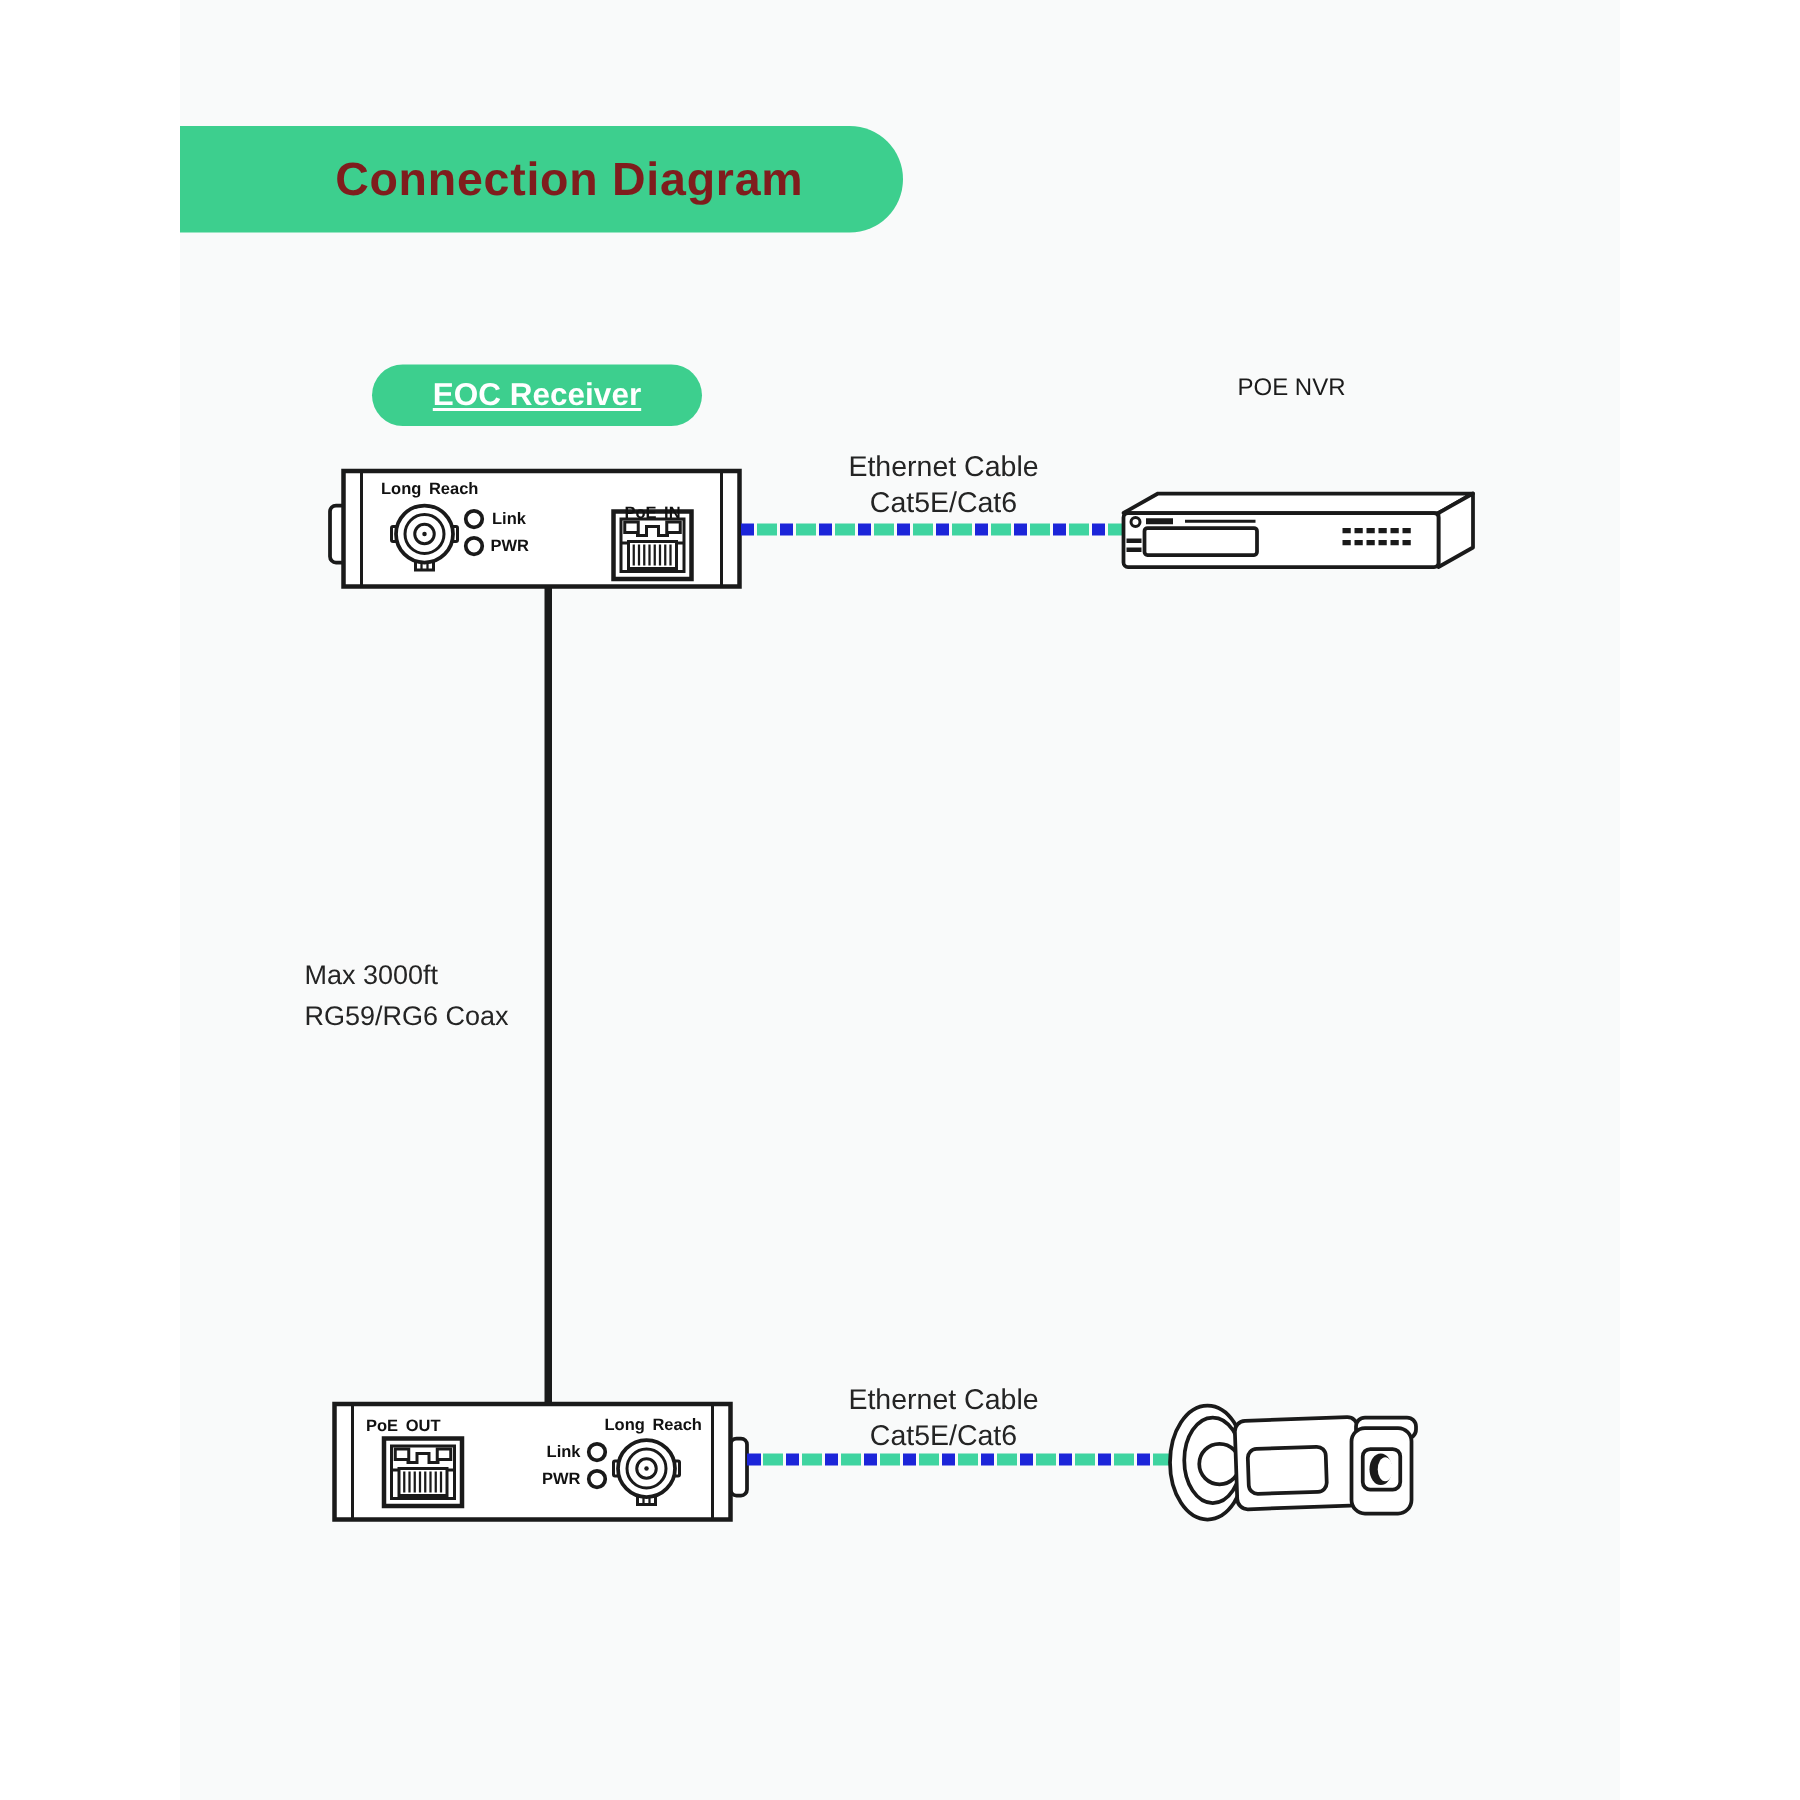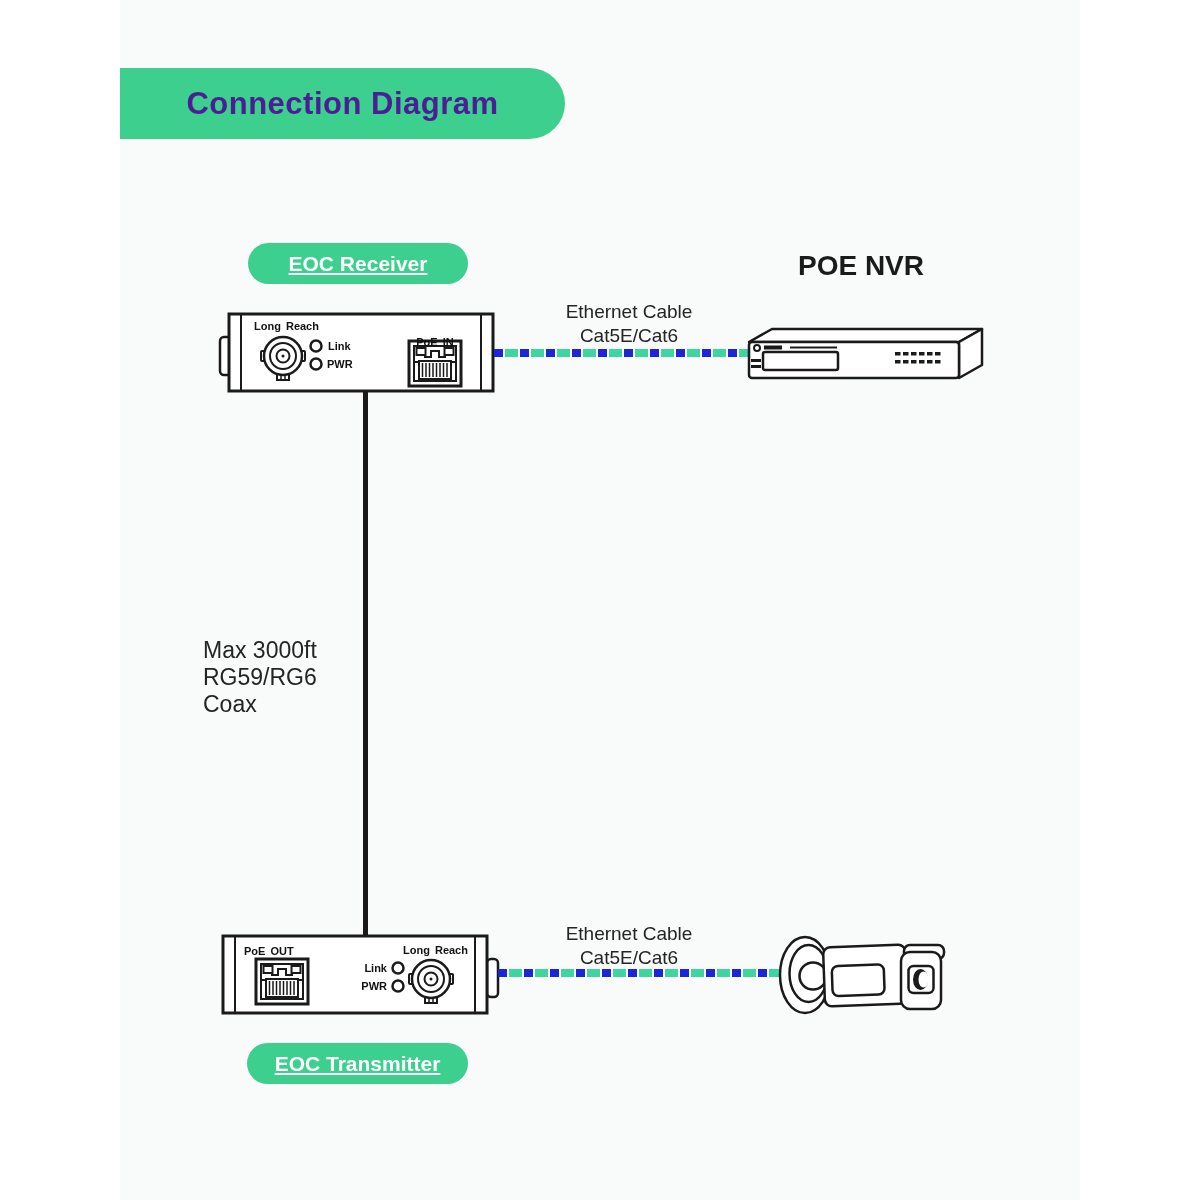--- a/index.html
+++ b/index.html
@@ -4,36 +4,36 @@
 <style>
   html,body { margin:0; padding:0; background:#ffffff; }
   .canvas {
     position:relative; width:1200px; height:1200px; background:#ffffff;
     font-family:"Liberation Sans", sans-serif; overflow:hidden;
   }
   .panel { position:absolute; left:120px; top:0; width:960px; height:1200px; background:#f9fafa; }
   .abs { position:absolute; }
 
   .banner {
-    position:absolute; left:120px; top:68px; width:445px; height:71px;
+    position:absolute; left:120px; top:84px; width:445px; height:71px;
     background:#3dcf8e; border-radius:0 36px 36px 0;
     display:flex; align-items:center; justify-content:center;
-    color:#4c1d95; font-weight:bold; font-size:31px; letter-spacing:0.5px;
+    color:#7f1d1d; font-weight:bold; font-size:31px; letter-spacing:0.5px;padding-left:37px;
   }
   .pill {
     position:absolute; background:#3dcf8e; border-radius:21px;
     display:flex; align-items:center; justify-content:center;
     color:#ffffff; font-weight:bold; font-size:21px;text-decoration:underline;
   }
   .pill.receiver { left:248px; top:243px; width:220px; height:41px; }
   .pill.transmitter { left:247px; top:1043px; width:221px; height:41px; }
 
-  .dev-label { position:absolute; font-weight:bold; font-size:28px; color:#1b1b1b; text-align:center; }
+  .dev-label { position:absolute; font-weight:normal; font-size:16px; color:#1b1b1b; text-align:center; }
   .cable-label { position:absolute; font-size:19px; font-weight:500; color:#242424; text-align:center; line-height:24px;margin-top:12px; }
-  .coax-label { position:absolute; font-size:23px; font-weight:500; color:#242424; line-height:27px; text-align:left; }
+  .coax-label { position:absolute; font-size:18px; font-weight:500; color:#242424; line-height:27px; text-align:left; }
   .port-label { position:absolute; font-size:11px; font-weight:600; color:#111111; white-space:nowrap; word-spacing:2px; }
 
   .cable { position:absolute; height:8px; }
   .cable.c1 {
     left:494px; top:349px; width:255px;
     background:repeating-linear-gradient(90deg,
       #1c25d9 0 9px, rgba(0,0,0,0) 9px 11px,
       #3fd4a0 11px 24px, rgba(0,0,0,0) 24px 26px);
   }
   .cable.c2 {
@@ -212,17 +212,14 @@
           <rect x="134" y="20" width="40" height="14" rx="6"></rect>
           <rect x="131" y="27" width="40" height="57" rx="9"></rect>
           <rect x="138.5" y="41" width="25" height="27" rx="5"></rect>
           <ellipse cx="150.5" cy="54.5" rx="7.5" ry="10.5" fill="#1a1a1a" stroke="none"></ellipse>
           <ellipse cx="153.5" cy="54.5" rx="5" ry="8" fill="#ffffff" stroke="none"></ellipse>
         </g>
       </g>
     </svg>
   </div>
 
-  <div class="pill transmitter">
-    <span>EOC Transmitter</span>
-  </div>
 
 </div>
 
 </body></html>

